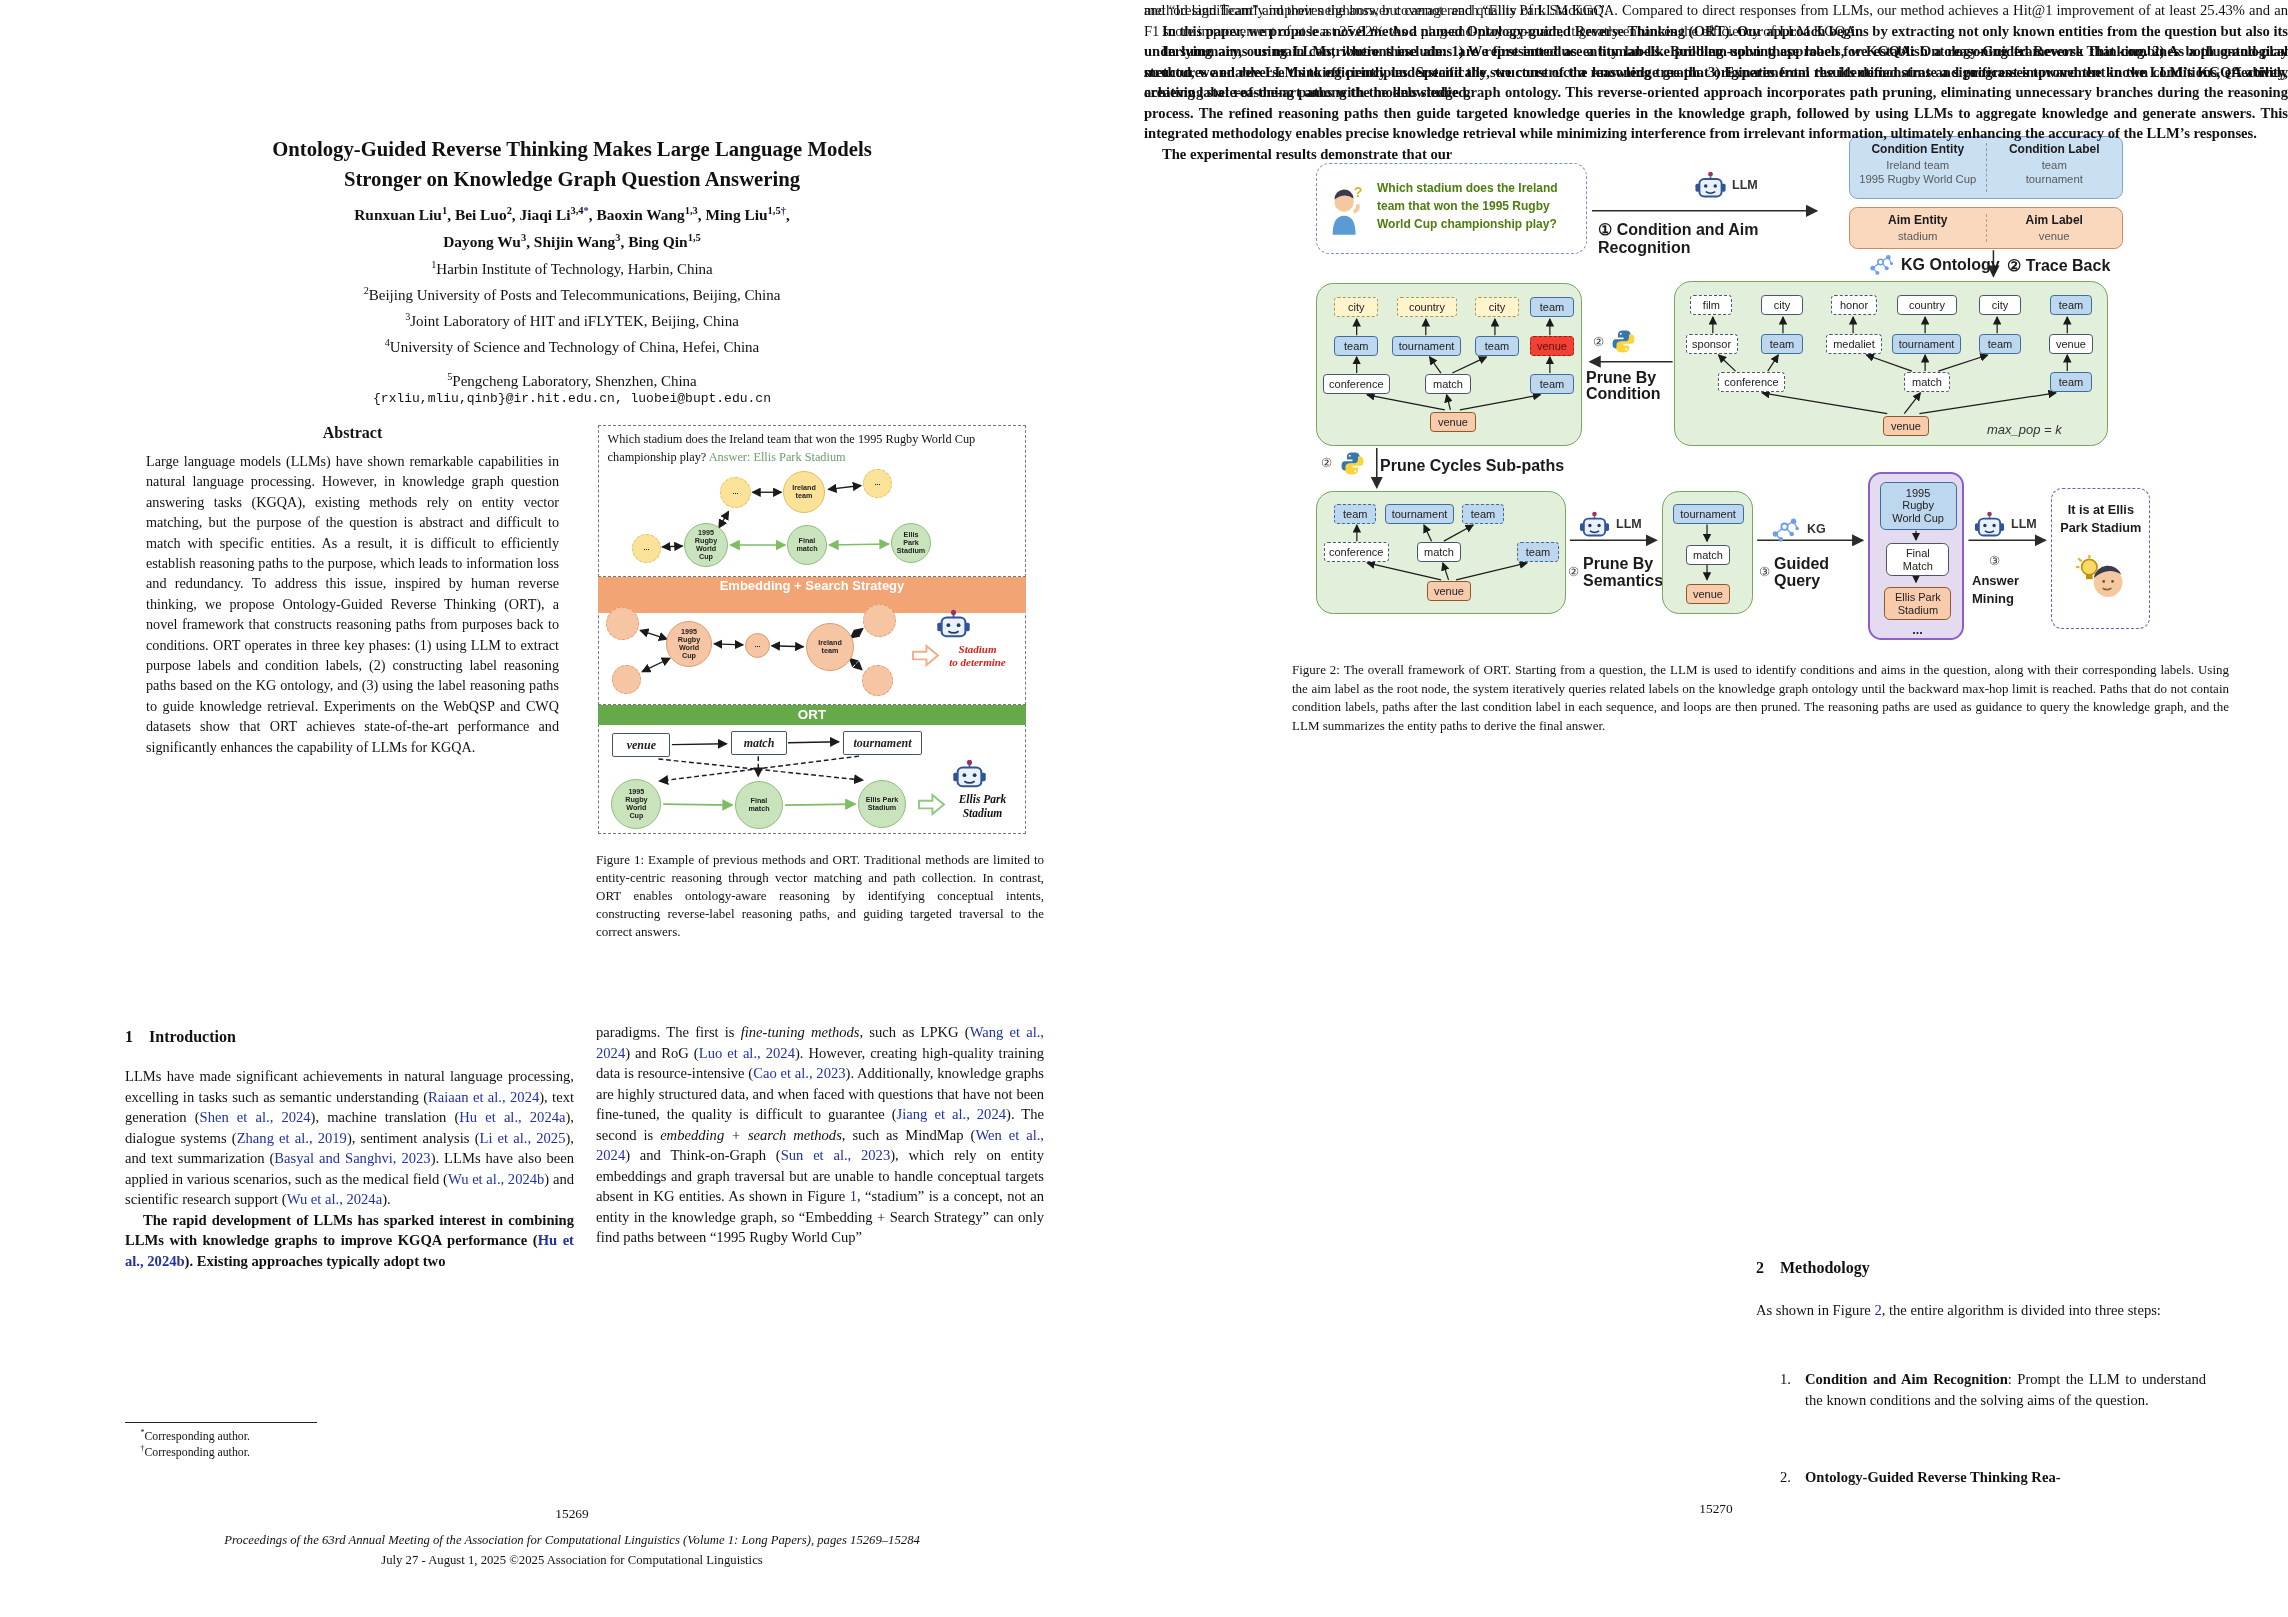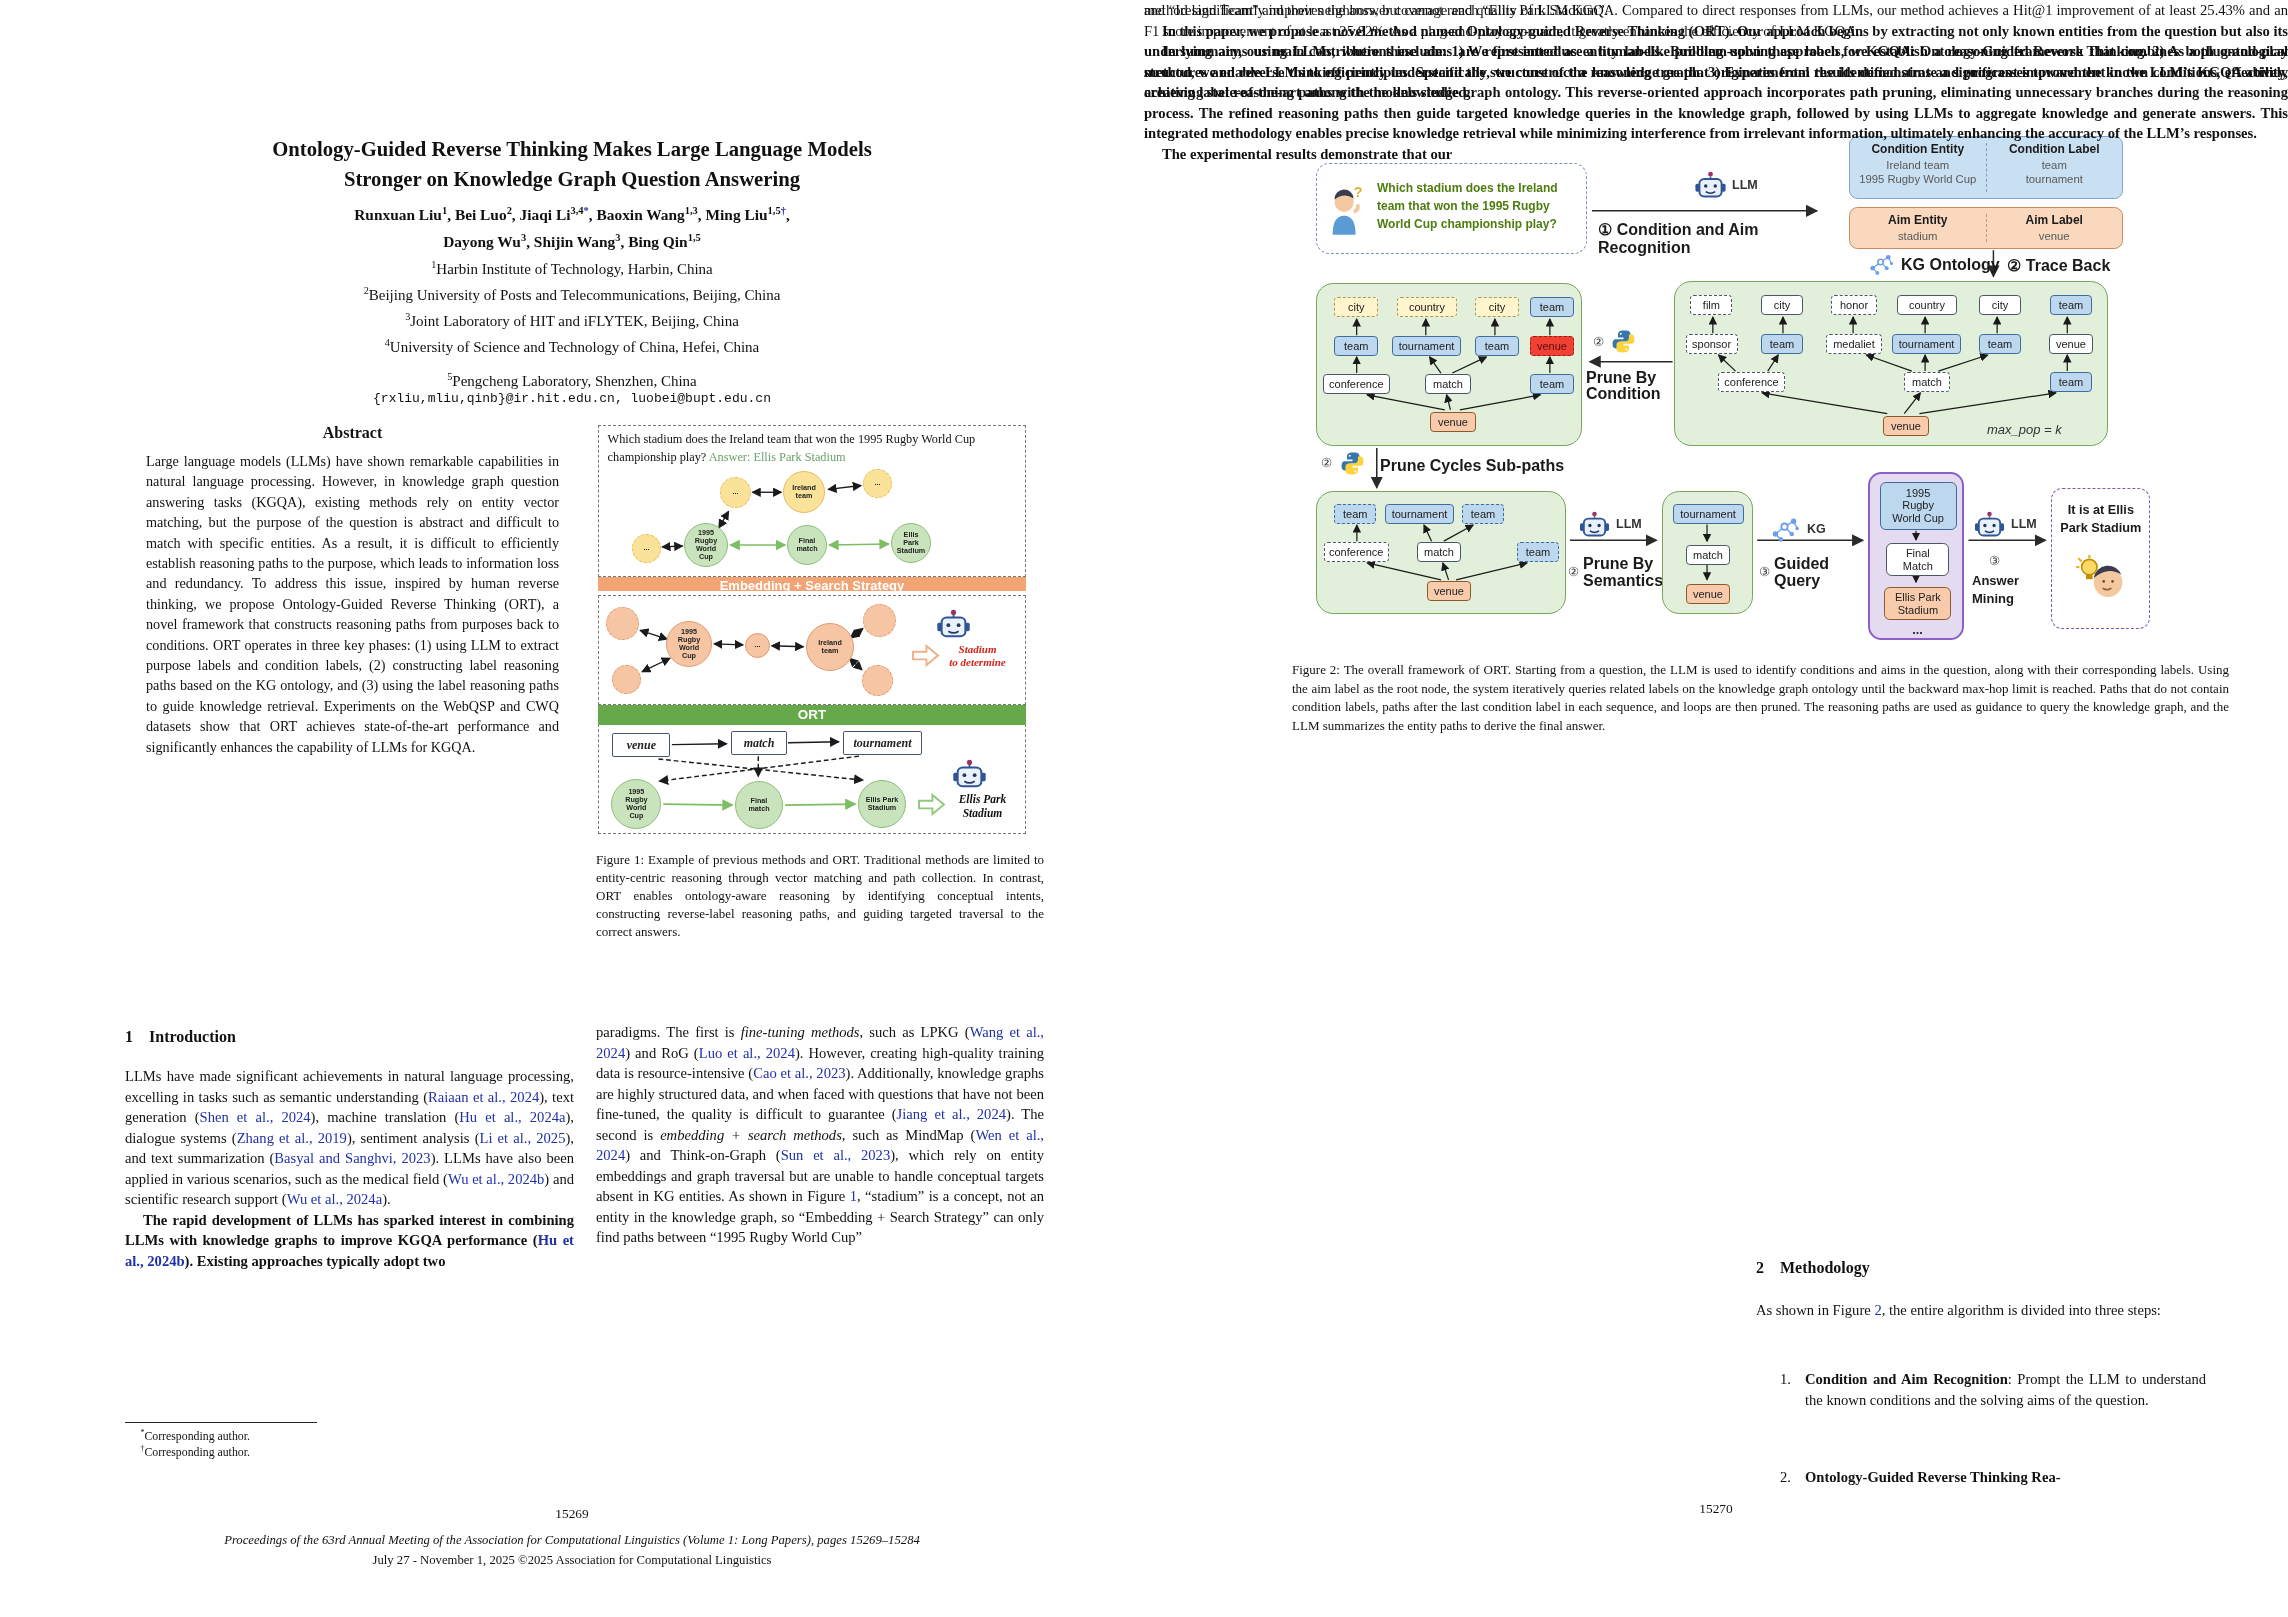--- a/index.html
+++ b/index.html
@@ -68,21 +68,21 @@
   .nodes{position:absolute;inset:0;}
 
   
   #fig1{position:absolute;left:598px;top:425px;width:428px;height:408px;}
   .f1panel{position:absolute;left:0;width:428px;box-sizing:border-box;border:1.4px dashed #777;background:#fff;}
   .f1pA{top:0;height:152px;}
   .f1pB{top:170px;height:110px;}
   .f1pC{top:299px;height:110px;}
   .f1banner{position:absolute;left:0;width:428px;text-align:center;color:#fff;font-weight:bold;
             font-family:"Liberation Sans",sans-serif;}
-  .f1bA{top:152px;height:14px;line-height:18px;font-size:13px;background:#F2A474;}
+  .f1bA{top:152px;height:36px;line-height:18px;font-size:13px;background:#F2A474;}
   .f1bB{top:280px;height:20px;line-height:19px;font-size:13.4px;background:#66A94B;}
   .f1q{position:absolute;left:9.6px;top:4.8px;width:411px;font-size:12.3px;line-height:18px;}
   .f1svg{position:absolute;left:0;top:0;width:428px;height:408px;}
   .unable{position:absolute;left:342px;top:218px;width:75px;color:#D62418;font-weight:bold;font-style:italic;
           font-size:11px;line-height:13px;white-space:pre-line;text-align:center;}
   .ort-ans{position:absolute;left:352px;top:367px;width:65px;font-weight:bold;font-style:italic;
            font-size:11.5px;line-height:14.4px;white-space:pre-line;text-align:center;}
   .ico{position:absolute;}
   .ico svg{display:block;width:100%;height:100%;}
 
@@ -291,21 +291,21 @@
 Stadium</div>
   </div>
 
   <div class="cap cap1">Figure 1: Example of previous methods and ORT. Traditional methods are limited to entity-centric reasoning through vector matching and path collection. In contrast, ORT enables ontology-aware reasoning by identifying conceptual intents, constructing reverse-label reasoning paths, and guiding targeted traversal to the correct answers.</div>
   <div class="body-col bc2">
     <p><span>paradigms. The first is </span><span class="it">fine-tuning methods</span><span>, such as LPKG (</span><span class="cite">Wang et al., 2024</span><span>) and RoG (</span><span class="cite">Luo et al., 2024</span><span>). However, creating high-quality training data is resource-intensive (</span><span class="cite">Cao et al., 2023</span><span>). Additionally, knowledge graphs are highly structured data, and when faced with questions that have not been fine-tuned, the quality is difficult to guarantee (</span><span class="cite">Jiang et al., 2024</span><span>). The second is </span><span class="it">embedding + search methods</span><span>, such as MindMap (</span><span class="cite">Wen et al., 2024</span><span>) and Think-on-Graph (</span><span class="cite">Sun et al., 2023</span><span>), which rely on entity embeddings and graph traversal but are unable to handle conceptual targets absent in KG entities. As shown in Figure </span><span class="cite">1</span><span>, “stadium” is a concept, not an entity in the knowledge graph, so “Embedding + Search Strategy” can only find paths between “1995 Rugby World Cup”</span></p>
   </div>
 
   <div class="pageno pn1">15269</div>
   <div class="foot f1 it"><span class="it">Proceedings of the 63rd Annual Meeting of the Association for Computational Linguistics (Volume 1: Long Papers)</span><span>, pages 15269–15284</span></div>
-  <div class="foot f2">July 27 - November 1, 2025 ©2025 Association for Computational Linguistics</div>
+  <div class="foot f2">July 27 - August 1, 2025 ©2025 Association for Computational Linguistics</div>
 </div>
 
 <div class="page" id="p2">
 
   <div id="fig2">
     <svg class="flowsvg" viewBox="0 0 975 532" width="937" height="511">
       <g stroke="#2a2a2a" stroke-width="1.6">
         <line x1="312" y1="80" x2="546" y2="80" marker-end="url(#mf)"></line>
         <line x1="730" y1="121" x2="730" y2="148" marker-end="url(#mf)"></line>
         <line x1="396" y1="237" x2="310" y2="237" marker-end="url(#mf)"></line>

